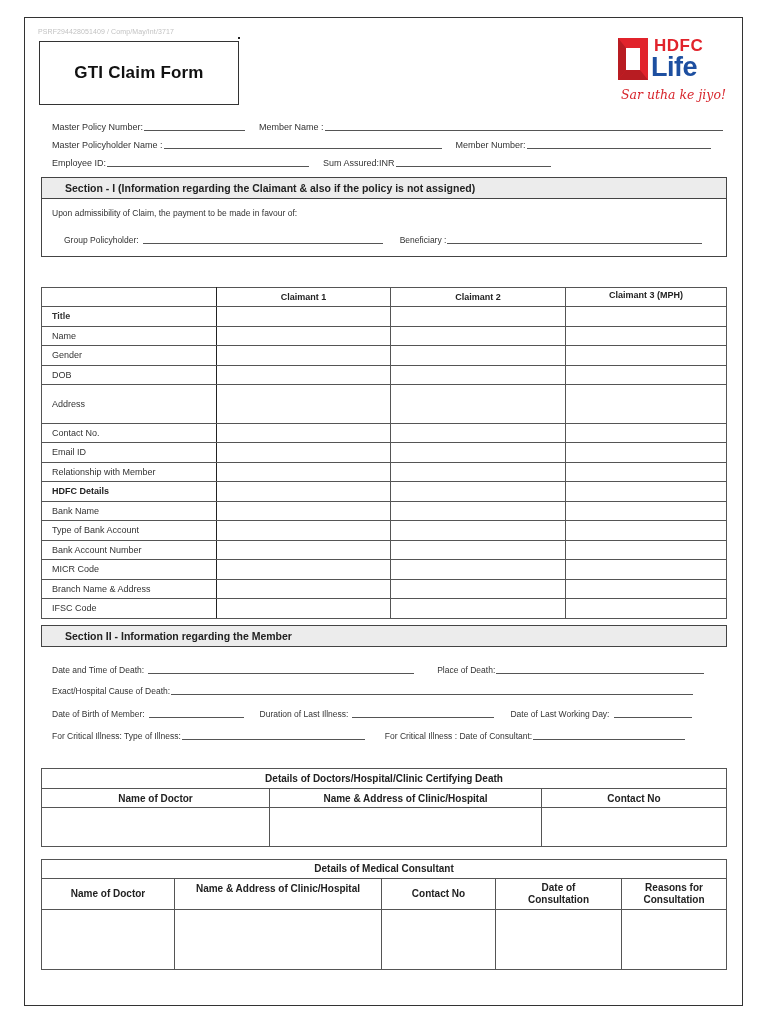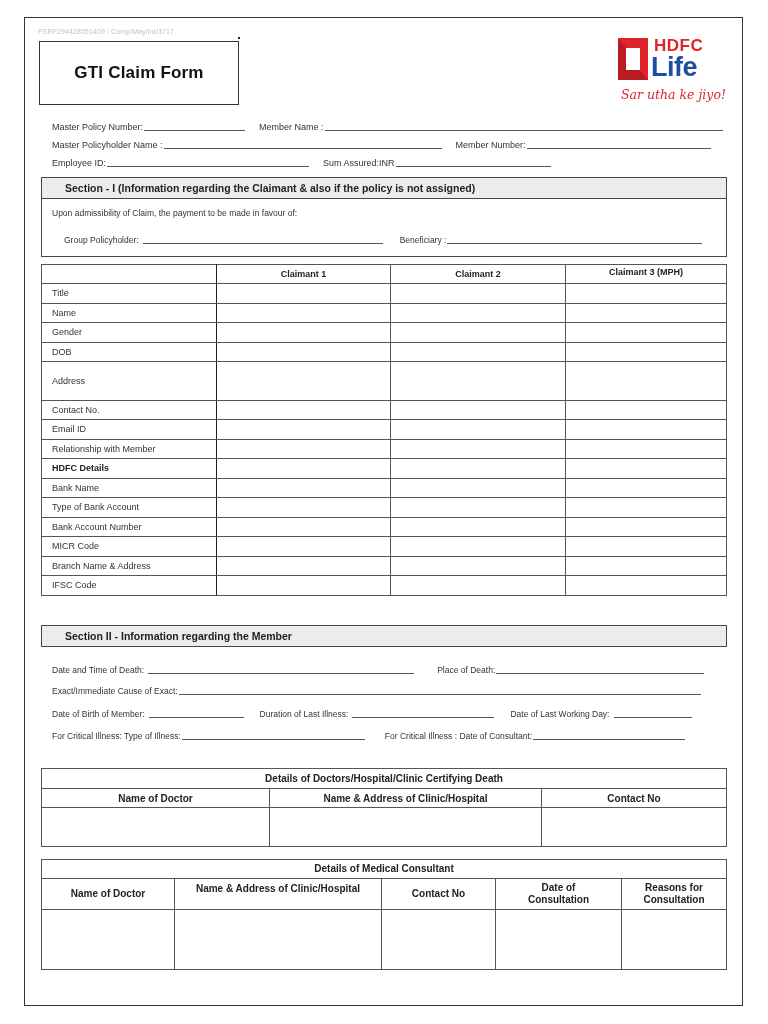--- a/index.html
+++ b/index.html
@@ -50,21 +50,21 @@
       position: absolute; left: 41px; width: 686px; height: 22px; background: #ececec;
       border: 1px solid #444; font-size: 10.5px; font-weight: bold; color: #222;
       padding-left: 23px; line-height: 20px;
     }
     .section-box {
       position: absolute; left: 41px; width: 686px; border: 1px solid #444; border-top: none;
     }
 
     
     table { border-collapse: collapse; position: absolute; font-size: 9px; color: #333; }
-    .claimant-table { left: 41px; top: 264px; width: 686px; }
+    .claimant-table { left: 41px; top: 287px; width: 686px; }
     .claimant-table td, .claimant-table th { border: 1px solid #555; }
     .claimant-table th { font-weight: bold; font-size: 9px; height: 19px; text-align: center; color: #222; }
     .claimant-table td.rlabel { padding-left: 10px; text-align: left; }
     .claimant-table td.bold { font-weight: bold; color: #222; }
     .claimant-table .col0 { width: 175px; border-right: 1.5px solid #222; }
 
     .doc-table { left: 41px; top: 768px; width: 686px; }
     .doc-table td, .doc-table th { border: 1px solid #555; text-align: center; }
     .doc-table th { font-weight: bold; font-size: 10px; color: #222; }
 
@@ -130,21 +130,21 @@
 <table class="claimant-table">
   <thead>
     <tr>
       <th class="col0"></th>
       <th style="width:174px;">Claimant 1</th>
       <th style="width:175px;">Claimant 2</th>
       <th style="vertical-align:top; padding-top:2px;">Claimant 3 (MPH)</th>
     </tr>
   </thead>
   <tbody>
-    <tr style="height:19.5px;">
+    <tr style="height:19.5px;font-weight:bold;">
       <td class="rlabel col0">Title</td>
       <td></td>
         <td></td>
         <td></td>
     </tr>
     <tr style="height:19.5px;">
       <td class="rlabel col0">Name</td>
       <td></td>
         <td></td>
         <td></td>
@@ -232,21 +232,21 @@
 
 <div class="section-header" style="top:625px;">Section II - Information regarding the Member</div>
 
 <div class="line-row" style="top:665px; font-size:8.5px;">
   <span class="lbl">Date and Time of Death:</span>
   <span class="blank" style="width:266px; margin-left:4px;"></span>
   <span class="lbl" style="margin-left:9px;">Place of Death:</span>
   <span class="blank" style="width:208px;"></span>
 </div>
 <div class="line-row" style="top:686px; font-size:8.5px;">
-  <span class="lbl">Exact/Immediate Cause of Exact:</span>
+  <span class="lbl">Exact/Hospital Cause of Death:</span>
   <span class="blank" style="width:522px;"></span>
 </div>
 <div class="line-row" style="top:709px; font-size:8.5px;">
   <span class="lbl">Date of Birth of Member:</span>
   <span class="blank" style="width:95px; margin-left:4px;"></span>
   <span class="lbl" style="margin-left:2px;">Duration of Last Illness:</span>
   <span class="blank" style="width:142px; margin-left:4px;"></span>
   <span class="lbl" style="margin-left:2px;">Date of Last Working Day:</span>
   <span class="blank" style="width:78px; margin-left:5px;"></span>
 </div>

